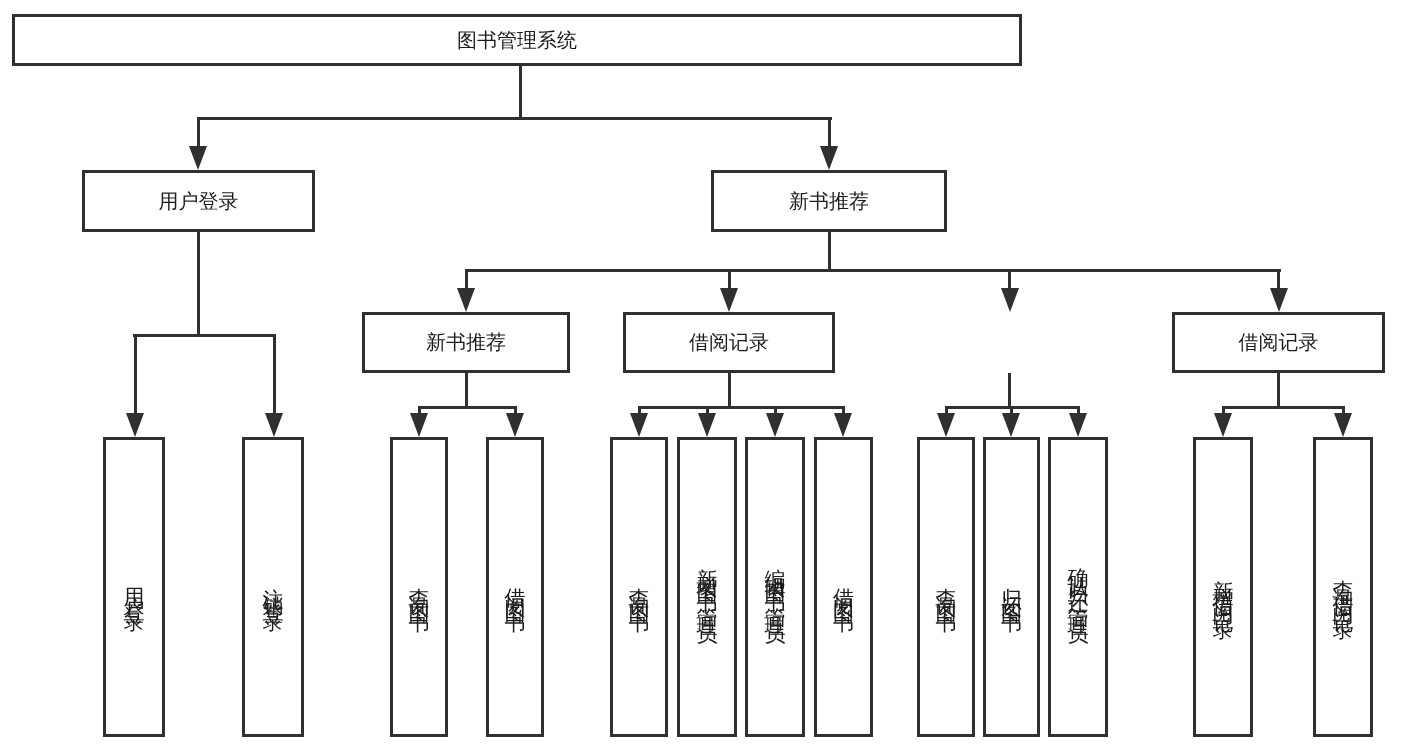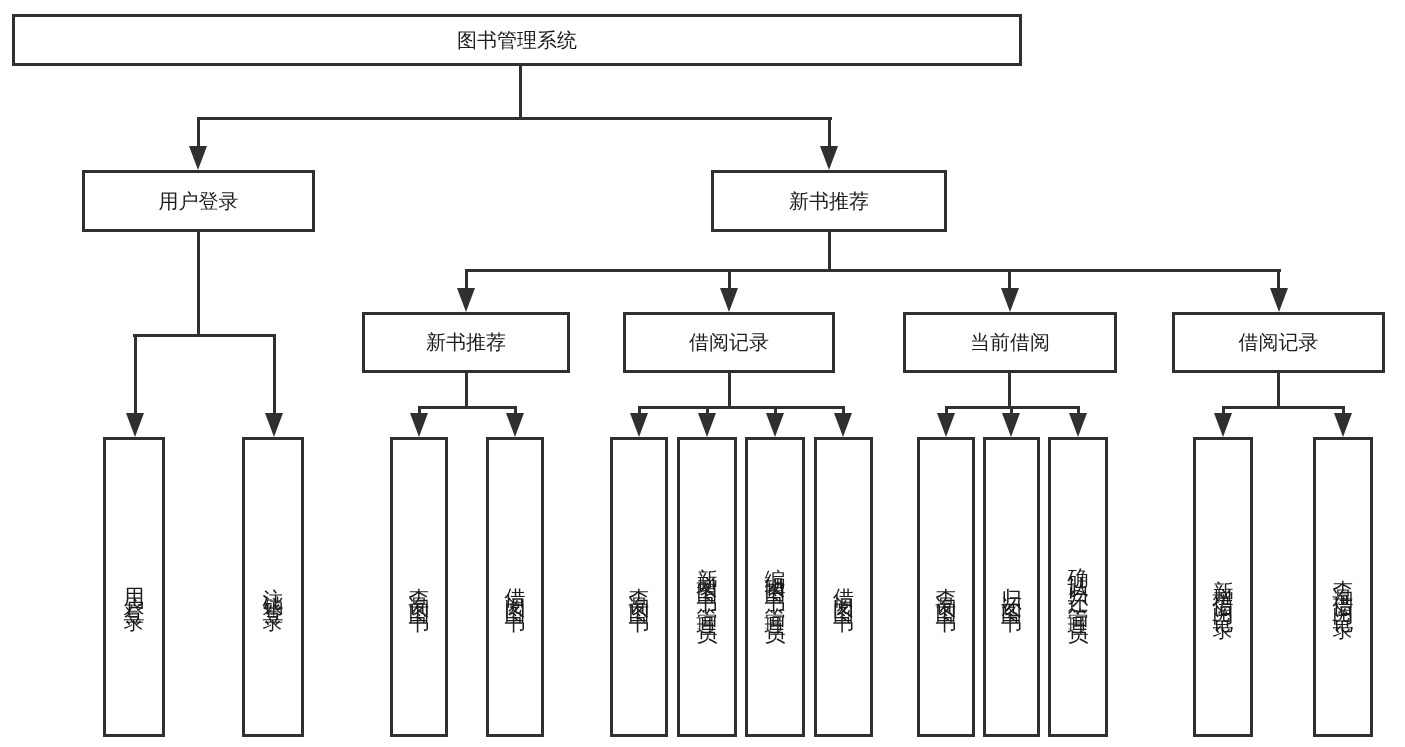--- a/index.html
+++ b/index.html
@@ -80,23 +80,20 @@
   <div class="arrow" style="left:1001px;top:288px;"></div>
   <div class="vline" style="left:1277px;top:269px;height:22px;"></div>
   <div class="arrow" style="left:1270px;top:288px;"></div>
 
   <div class="box" style="left:362px;top:312px;width:202px;height:55px;">
     <span>新书推荐</span>
   </div>
   <div class="box" style="left:623px;top:312px;width:206px;height:55px;">
     <span>借阅记录</span>
   </div>
-  <div class="box" style="left:903px;top:312px;width:208px;height:55px;">
-    <span>当前借阅</span>
-  </div>
   <div class="box" style="left:1172px;top:312px;width:207px;height:55px;">
     <span>借阅记录</span>
   </div>
 
   <div class="vline" style="left:465px;top:373px;height:36px;"></div>
   <div class="hline" style="left:418px;top:406px;width:98px;"></div>
   <div class="vline" style="left:418px;top:406px;height:10px;"></div>
   <div class="arrow" style="left:410px;top:413px;"></div>
   <div class="vline" style="left:514px;top:406px;height:10px;"></div>
   <div class="arrow" style="left:506px;top:413px;"></div>

